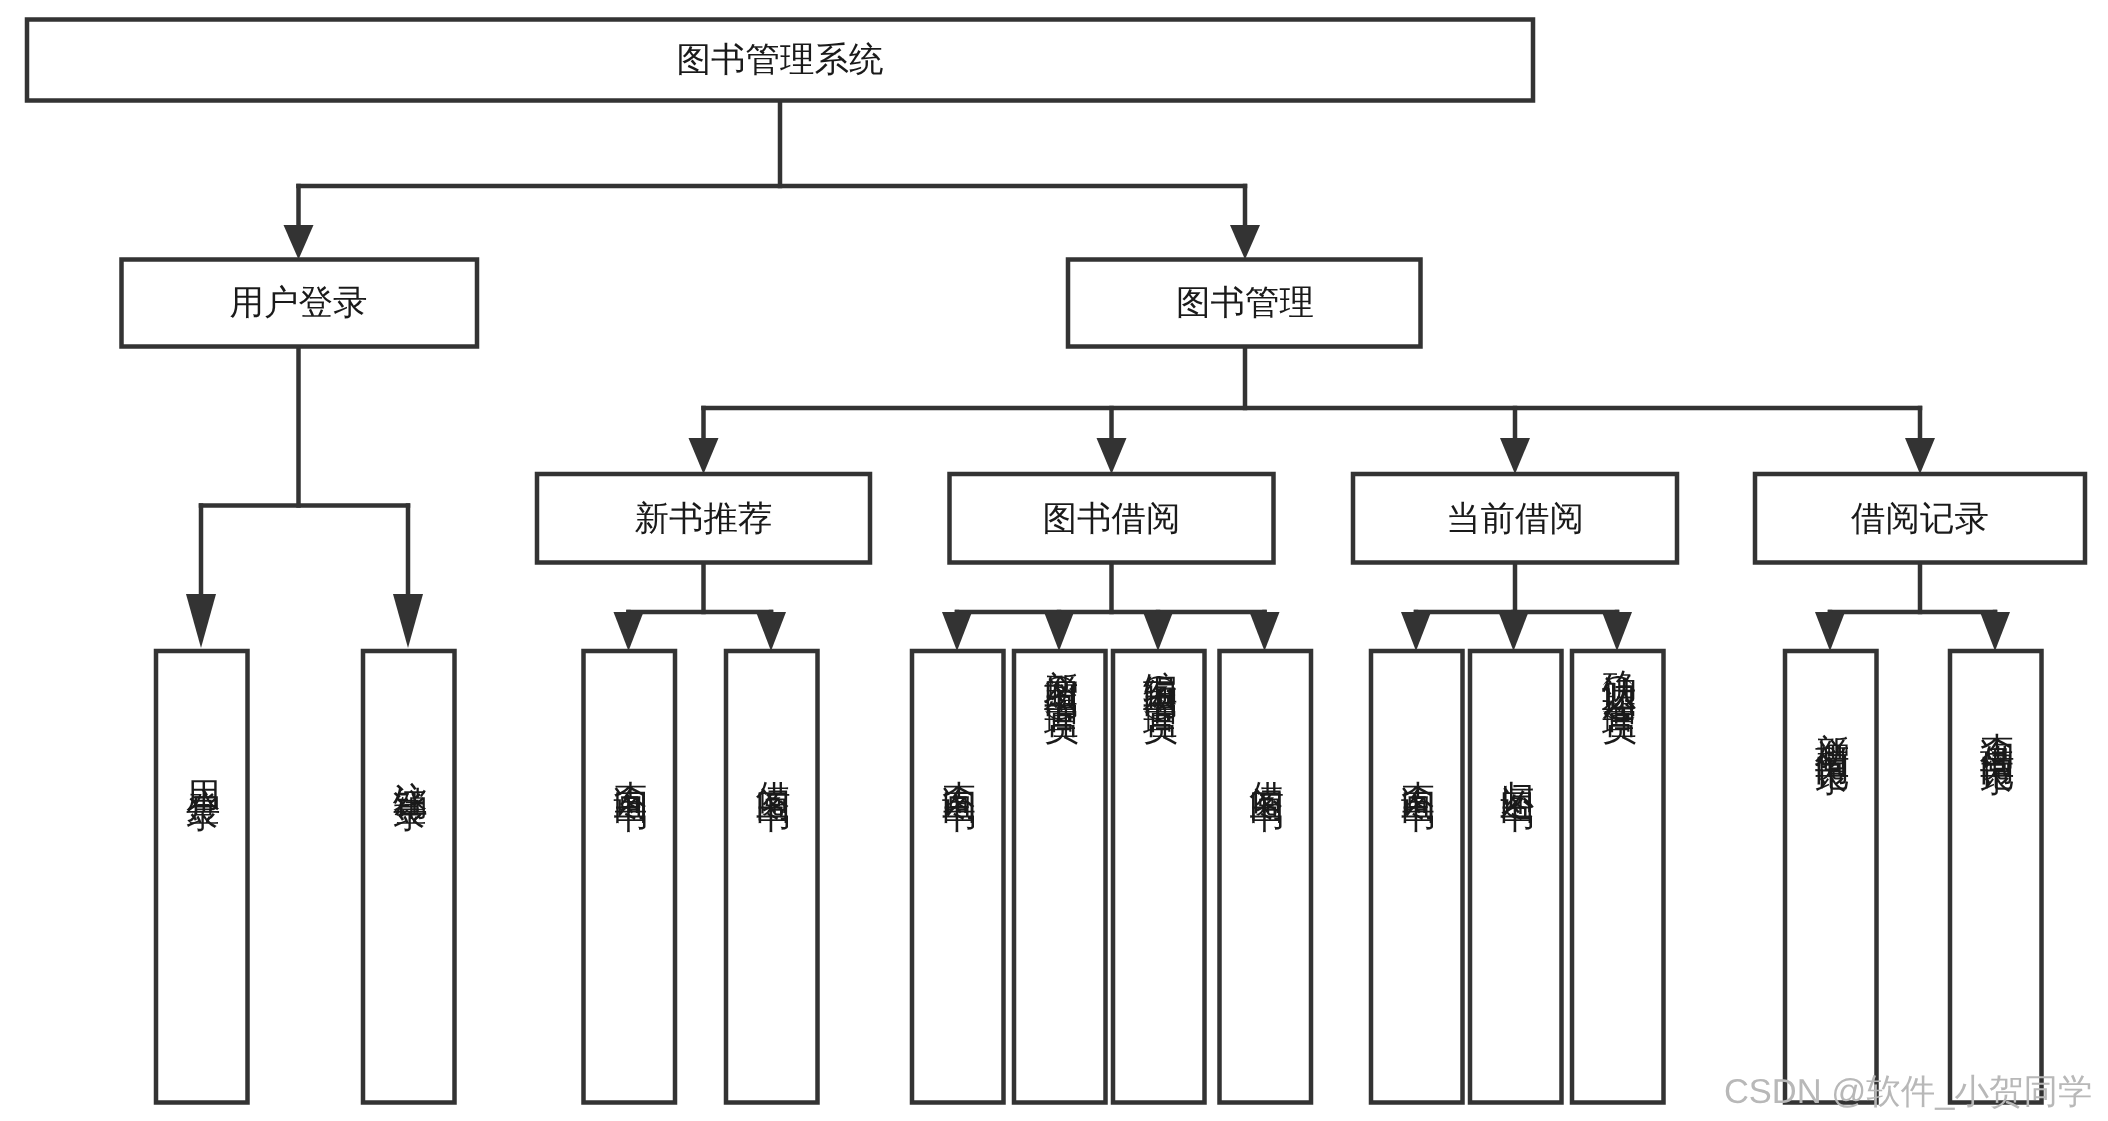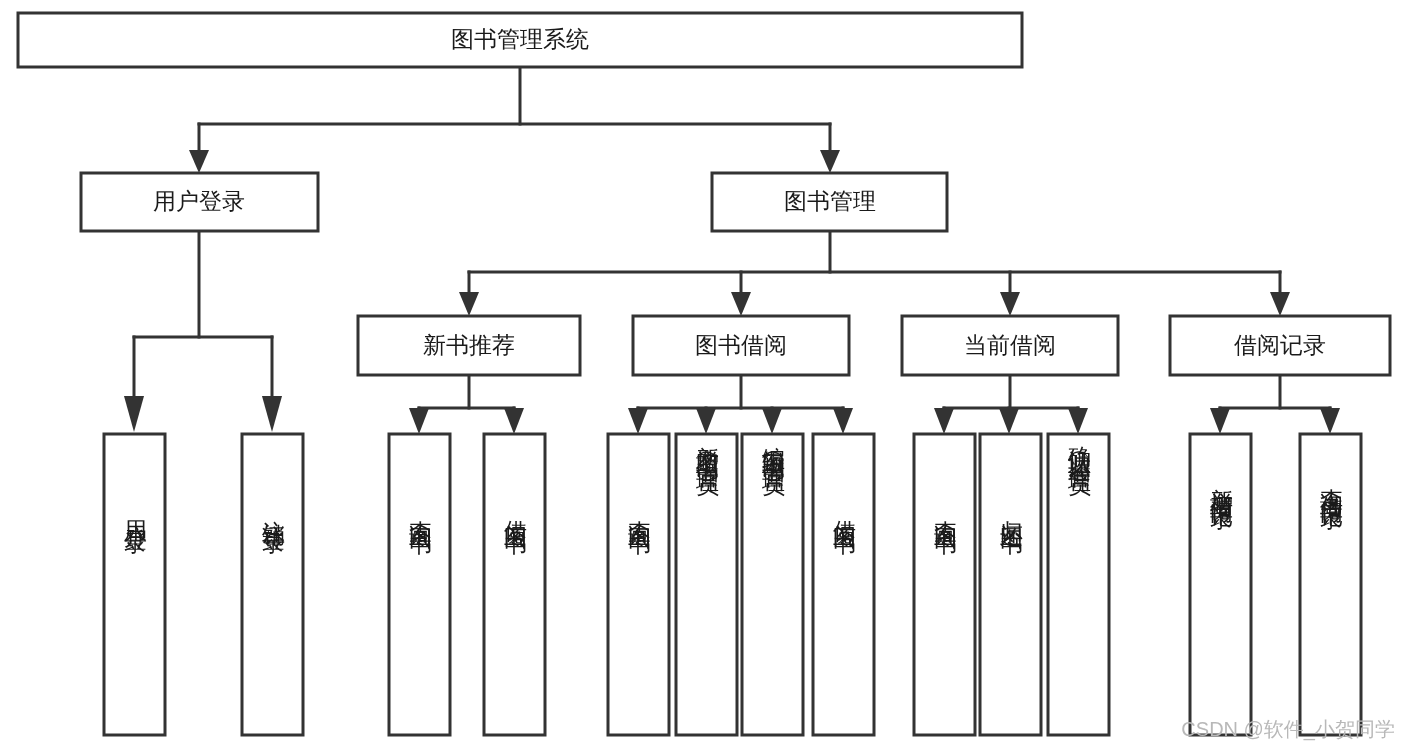--- a/index.html
+++ b/index.html
@@ -56,21 +56,21 @@
     writing-mode: vertical-rl;
     text-orientation: upright;
     text-anchor: middle;
     letter-spacing: 4px;
   }
   .watermark {
     position: absolute;
     right: 10px;
     bottom: 4px;
     font-family: "Liberation Sans", "DejaVu Sans", sans-serif;
-    font-size: 20px;
+    font-size: 23px;
     color: #b8b8b8;
     white-space: nowrap;
     pointer-events: none;
     margin-left: 21px;
   }
 </style>
 </head>
 <body>
 
 <div id="diagram-root">

